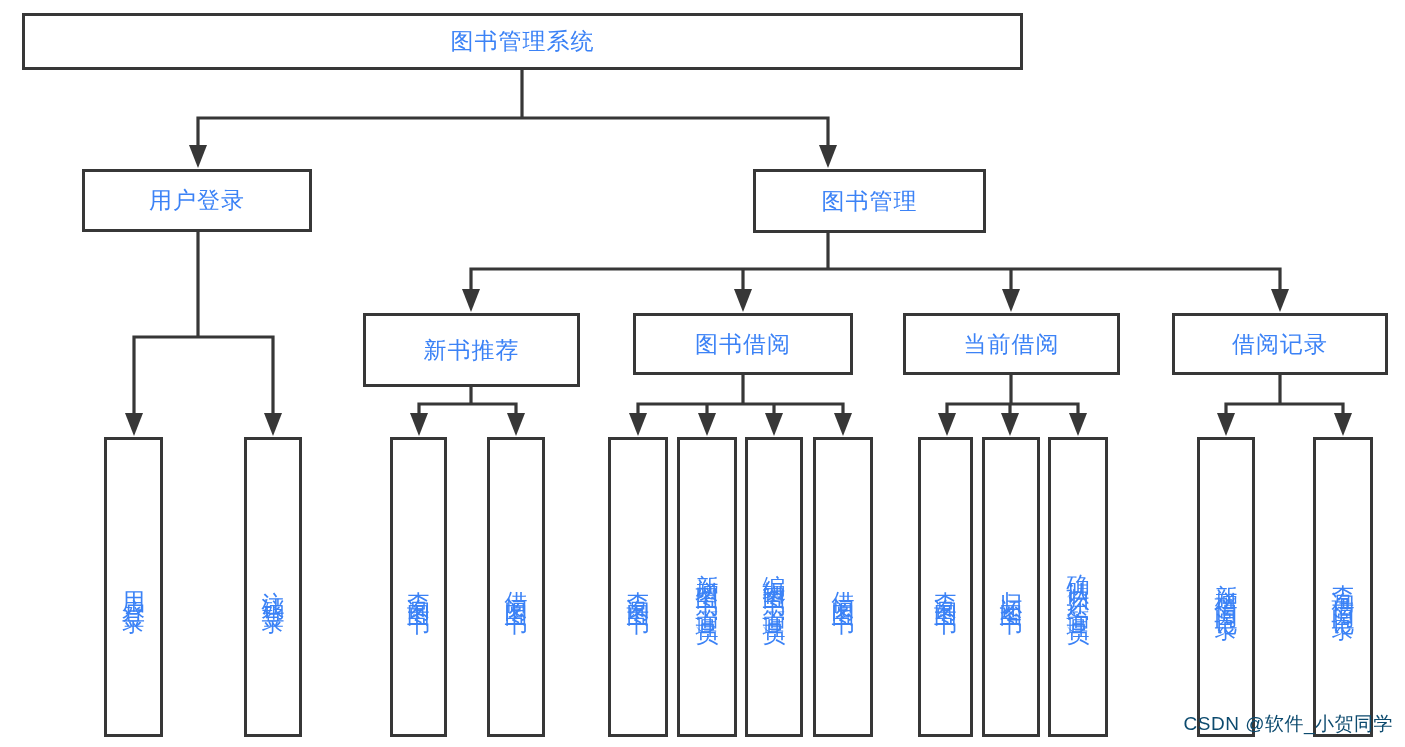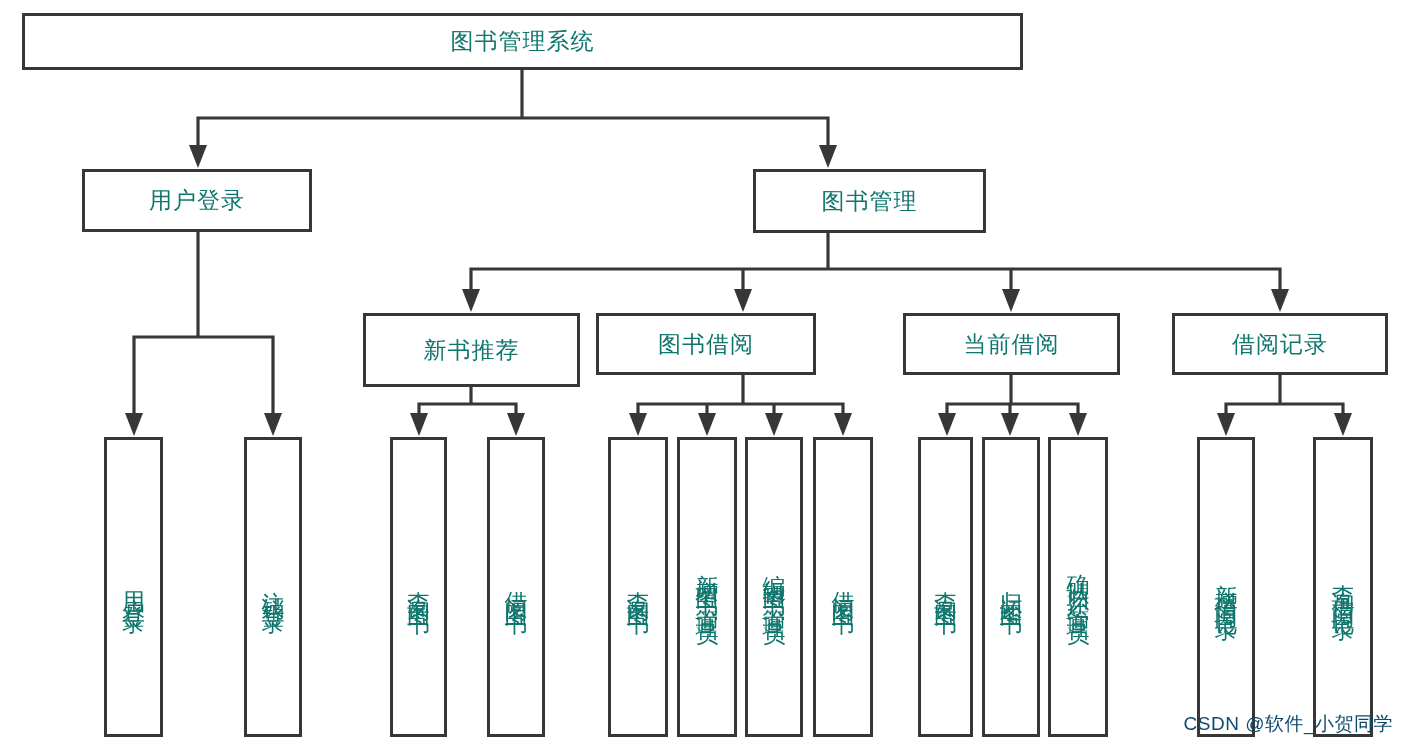--- a/index.html
+++ b/index.html
@@ -15,21 +15,21 @@
   #wires path { stroke: #373737; stroke-width: 3.2; fill: none; }
   #wires polygon { fill: #373737; stroke: none; }
   .node {
     position: absolute;
     box-sizing: border-box;
     background: #ffffff;
     border: 3px solid #373737;
     display: flex;
     align-items: center;
     justify-content: center;
-    color: #0f766e;
+    color: #3b82f6;
     font-size: 23px;
     letter-spacing: 1px;
     white-space: nowrap;
   }
   .leaf span {
     writing-mode: vertical-lr;
     text-orientation: mixed;
     letter-spacing: 7px;
     line-height: 1;
     font-size: 23px;
@@ -103,21 +103,21 @@
   <div class="node" style="left:82px; top:169px; width:230px; height:63px;">
     <span>用户登录</span>
   </div>
   <div class="node" style="left:753px; top:169px; width:233px; height:64px;">
     <span>图书管理</span>
   </div>
 
   <div class="node" style="left:363px; top:313px; width:217px; height:74px;">
     <span>新书推荐</span>
   </div>
-  <div class="node" style="left:596px; top:313px; width:220px; height:62px;">
+  <div class="node" style="left:633px; top:313px; width:220px; height:62px;">
     <span>图书借阅</span>
   </div>
   <div class="node" style="left:903px; top:313px; width:217px; height:62px;">
     <span>当前借阅</span>
   </div>
   <div class="node" style="left:1172px; top:313px; width:216px; height:62px;">
     <span>借阅记录</span>
   </div>
 
   <div class="node leaf" style="left:104px; top:437px; width:59px; height:300px;">

